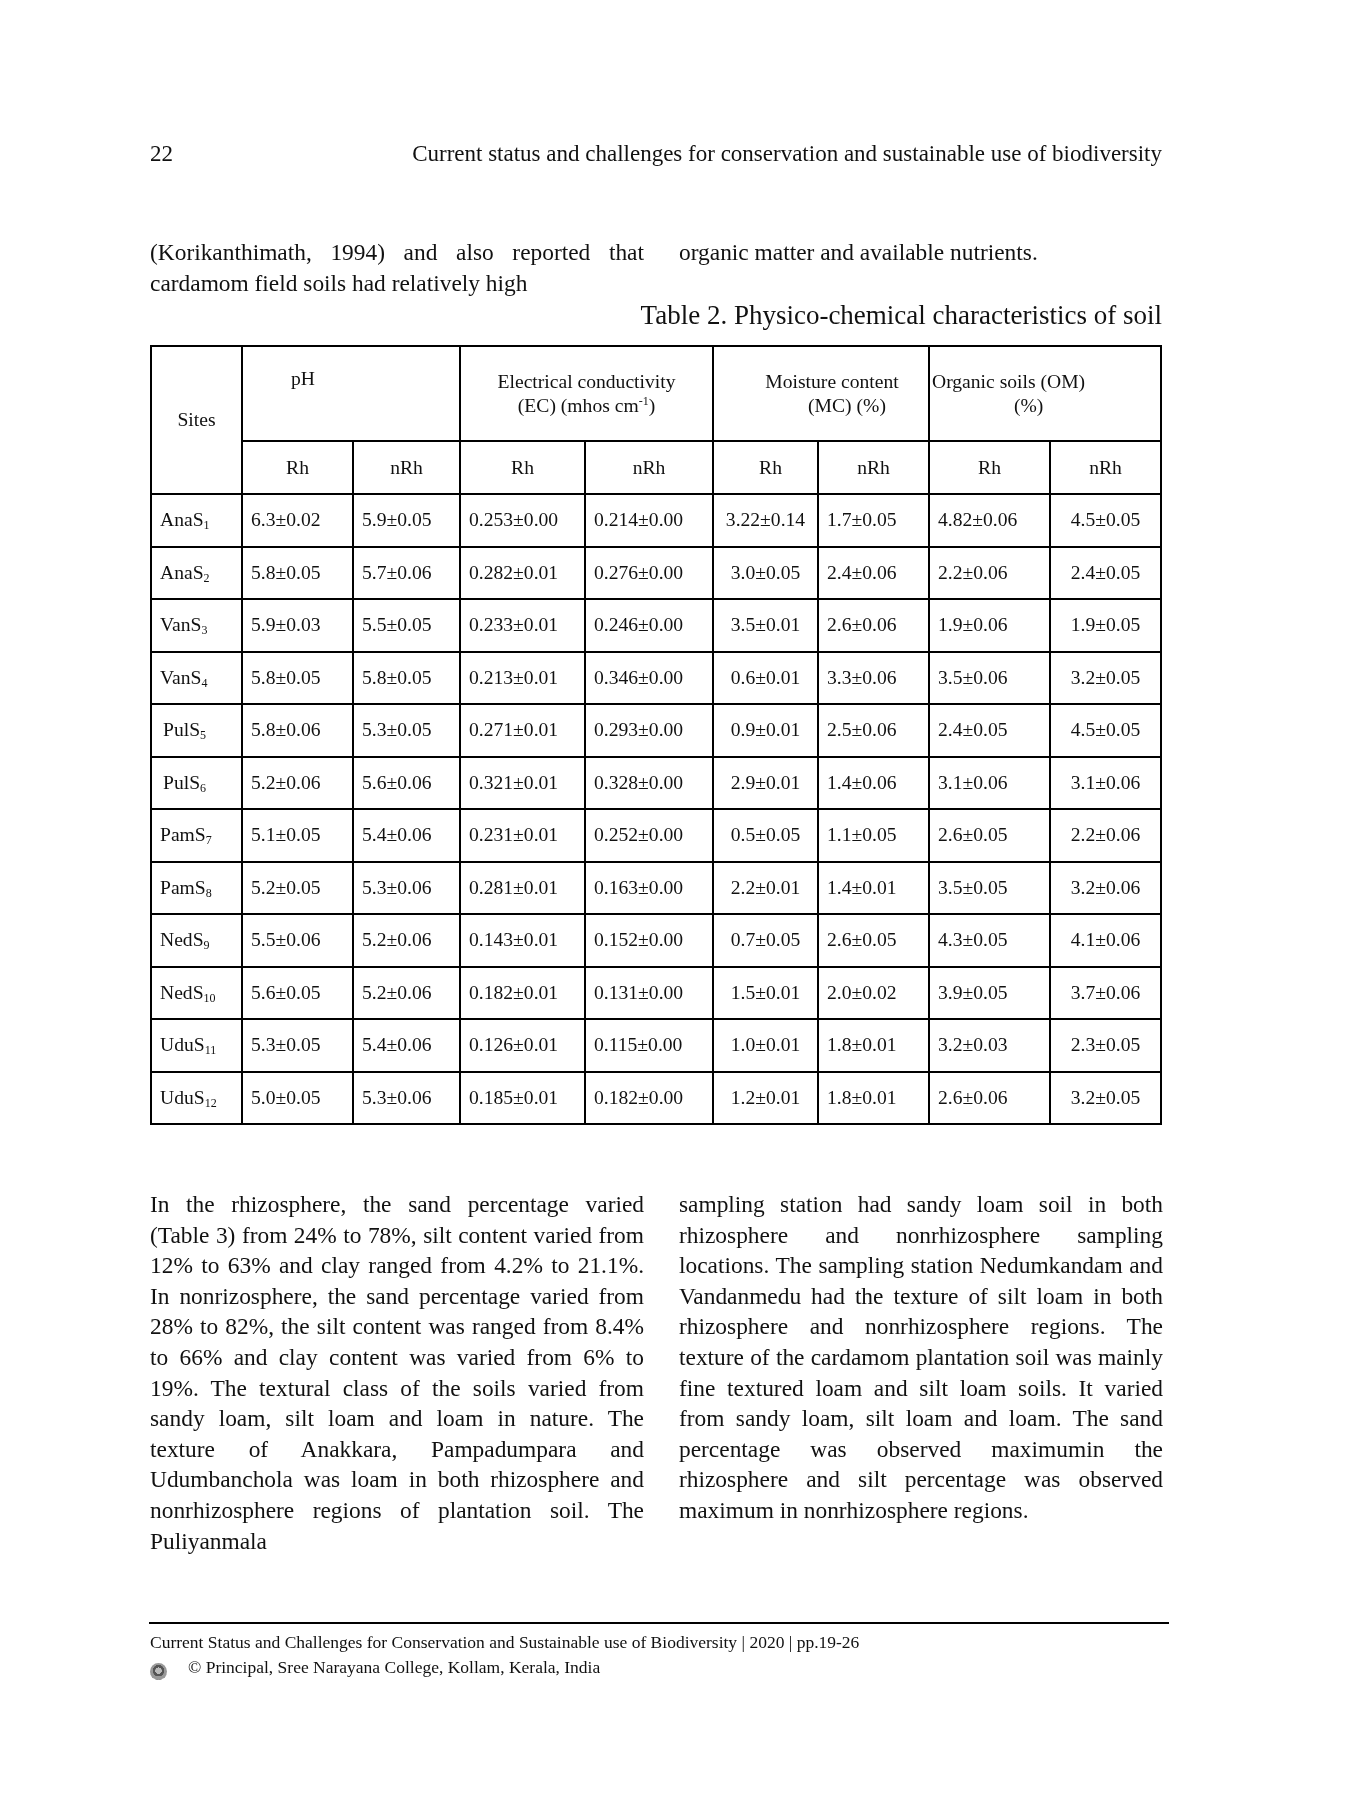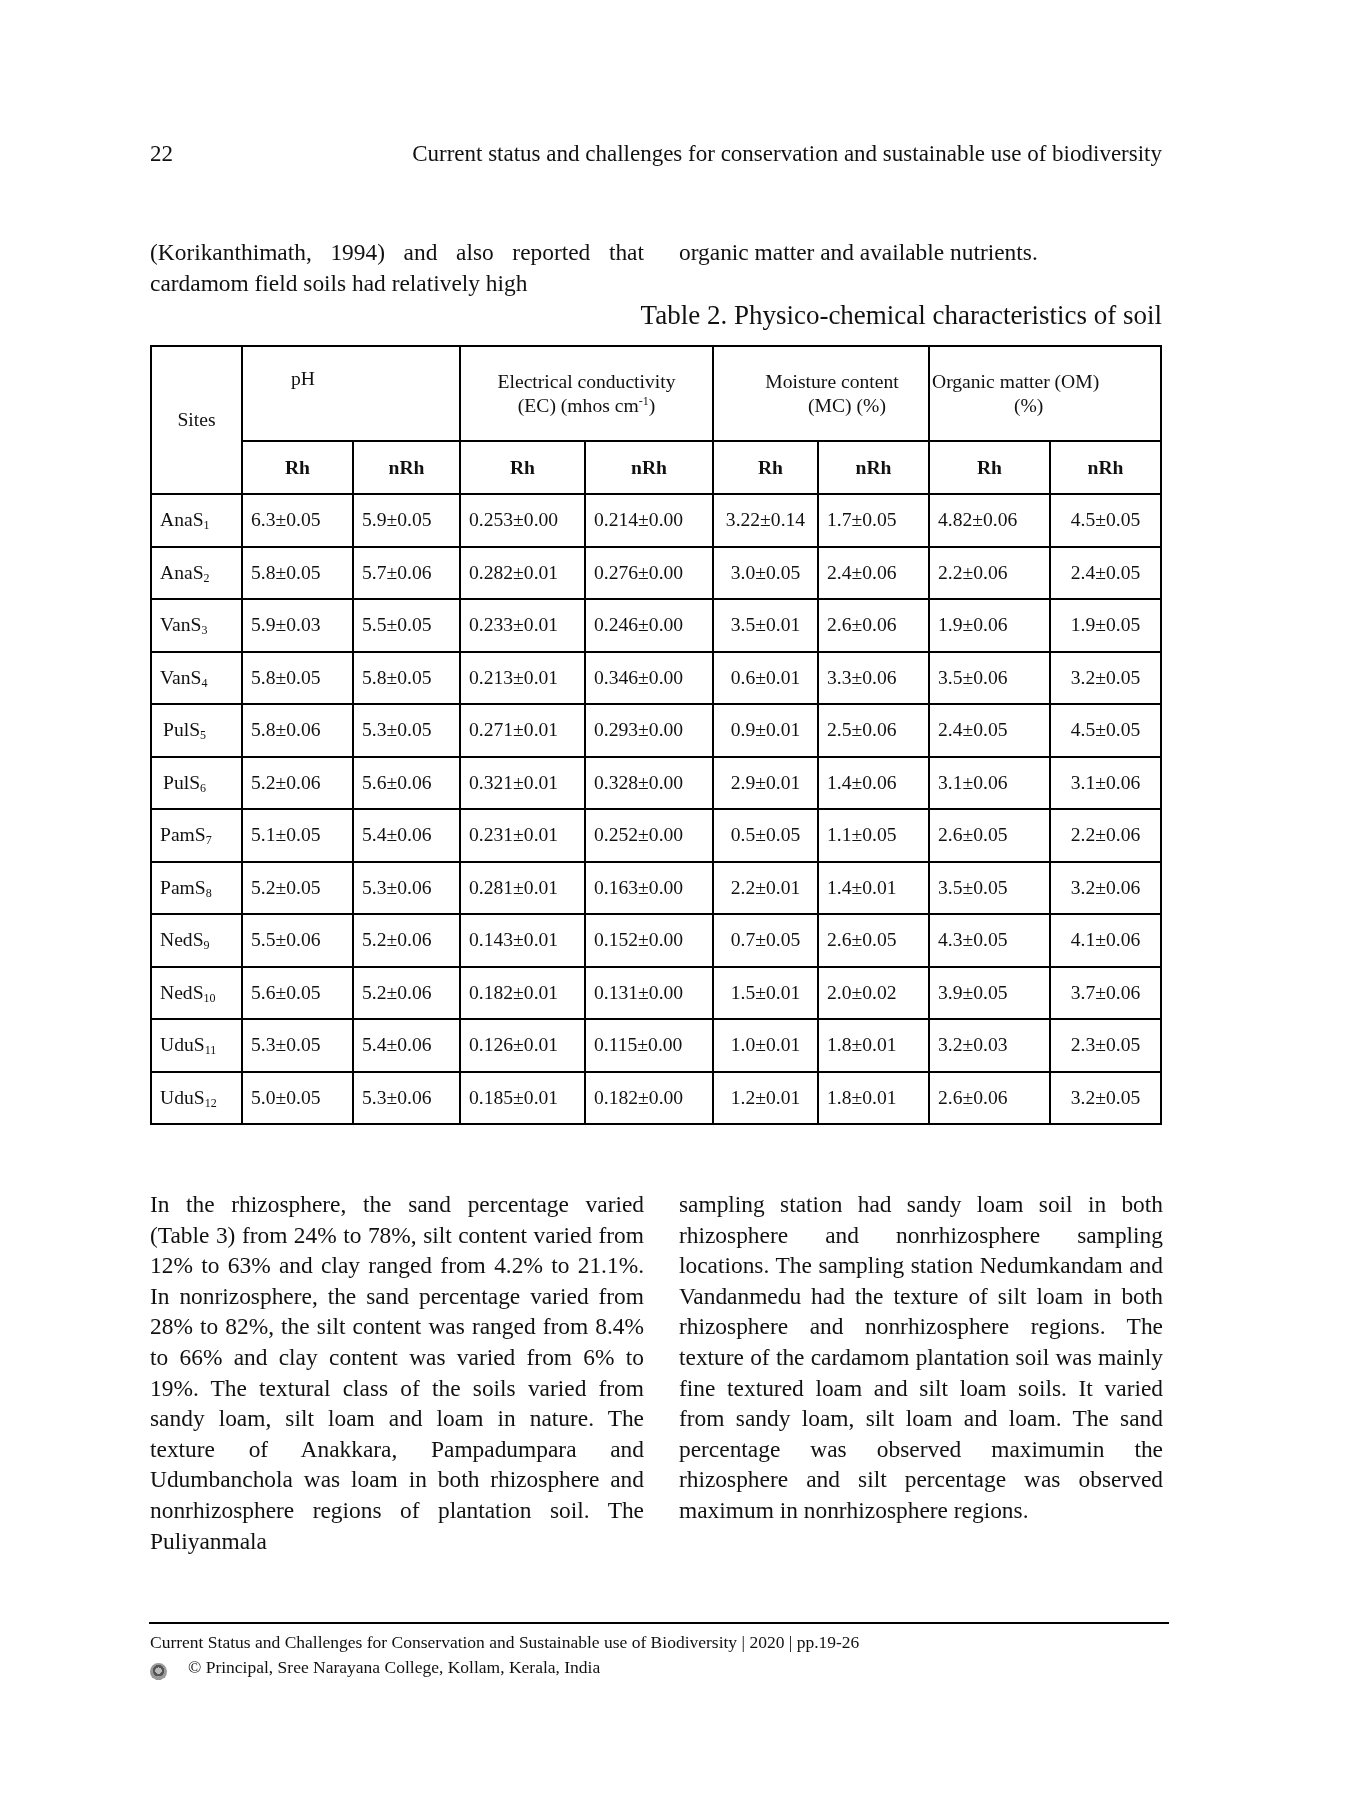--- a/index.html
+++ b/index.html
@@ -12,21 +12,21 @@
   .col { font-size: 23.4px; line-height: 30.6px; text-align: justify; text-align-last: auto; margin-top: 44px; }
   .col p { margin: 0; }
   .col-left { left: 150px; width: 494px; }
   .col-right { left: 679px; width: 484px; }
   .intro { top: 193px; }
   .caption { left: 150px; top: 300px; width: 1012px; text-align: right; font-size: 27px; line-height: 30px; }
   table.data { position: absolute; left: 150px; top: 345px; border-collapse: collapse;
                font-size: 19.6px; table-layout: fixed; }
   table.data td, table.data th { border: 2.5px solid #000; padding: 0; font-weight: normal; }
   table.data .h1 { height: 73px; vertical-align: middle; line-height: 24px; }
-  table.data .h2 { height: 51px; text-align: center; vertical-align: middle; font-weight: bold; }
+  table.data .h2 { height: 51px; text-align: center; vertical-align: middle; }
   table.data tbody td { height: 50.5px; vertical-align: middle; padding-left: 8px; white-space: nowrap; }
   table.data tbody td.ctr { text-align: center; padding-left: 0; }
   table.data sub { font-size: 12px; vertical-align: -3px; line-height: 0; }
   table.data sup { font-size: 12px; vertical-align: 7px; line-height: 0; }
   .sites-head { text-align: center; vertical-align: middle; }
   .ph-head { text-align: left; padding-left: 48px !important; vertical-align: top !important; padding-top: 20px !important; margin-top: 32px; }
   .ec-head { text-align: center; }
   .mc-head { text-align: center; padding-left: 22px !important; }
   .mc-head .l2 { padding-left: 30px; }
   .om-head { text-align: left; padding-left: 2px !important; }
@@ -73,39 +73,39 @@
       <th class="h1 ph-head" colspan="2">pH</th>
       <th class="h1 ec-head" colspan="2">
         <div>Electrical conductivity</div>
         <div><span>(EC) (mhos cm</span><sup>-1</sup><span>)</span></div>
       </th>
       <th class="h1 mc-head" colspan="2">
         <div>Moisture content</div>
         <div class="l2">(MC) (%)</div>
       </th>
       <th class="h1 om-head" colspan="2">
-        <div>Organic matter (OM)</div>
+        <div>Organic soils (OM)</div>
         <div class="l2">(%)</div>
       </th>
     </tr>
     <tr>
       <th class="h2">Rh</th>
       <th class="h2">nRh</th>
       <th class="h2">Rh</th>
       <th class="h2">nRh</th>
       <th class="h2 left">Rh</th>
       <th class="h2">nRh</th>
       <th class="h2">Rh</th>
       <th class="h2">nRh</th>
     </tr>
   </thead>
   <tbody id="table-body">
       <tr>
         <td><span>AnaS</span><sub>1</sub></td>
-        <td>6.3±0.05</td>
+        <td>6.3±0.02</td>
         <td>5.9±0.05</td>
         <td>0.253±0.00</td>
         <td>0.214±0.00</td>
         <td class="ctr">3.22±0.14</td>
         <td>1.7±0.05</td>
         <td>4.82±0.06</td>
         <td class="ctr">4.5±0.05</td>
       </tr>
       <tr>
         <td><span>AnaS</span><sub>2</sub></td>

